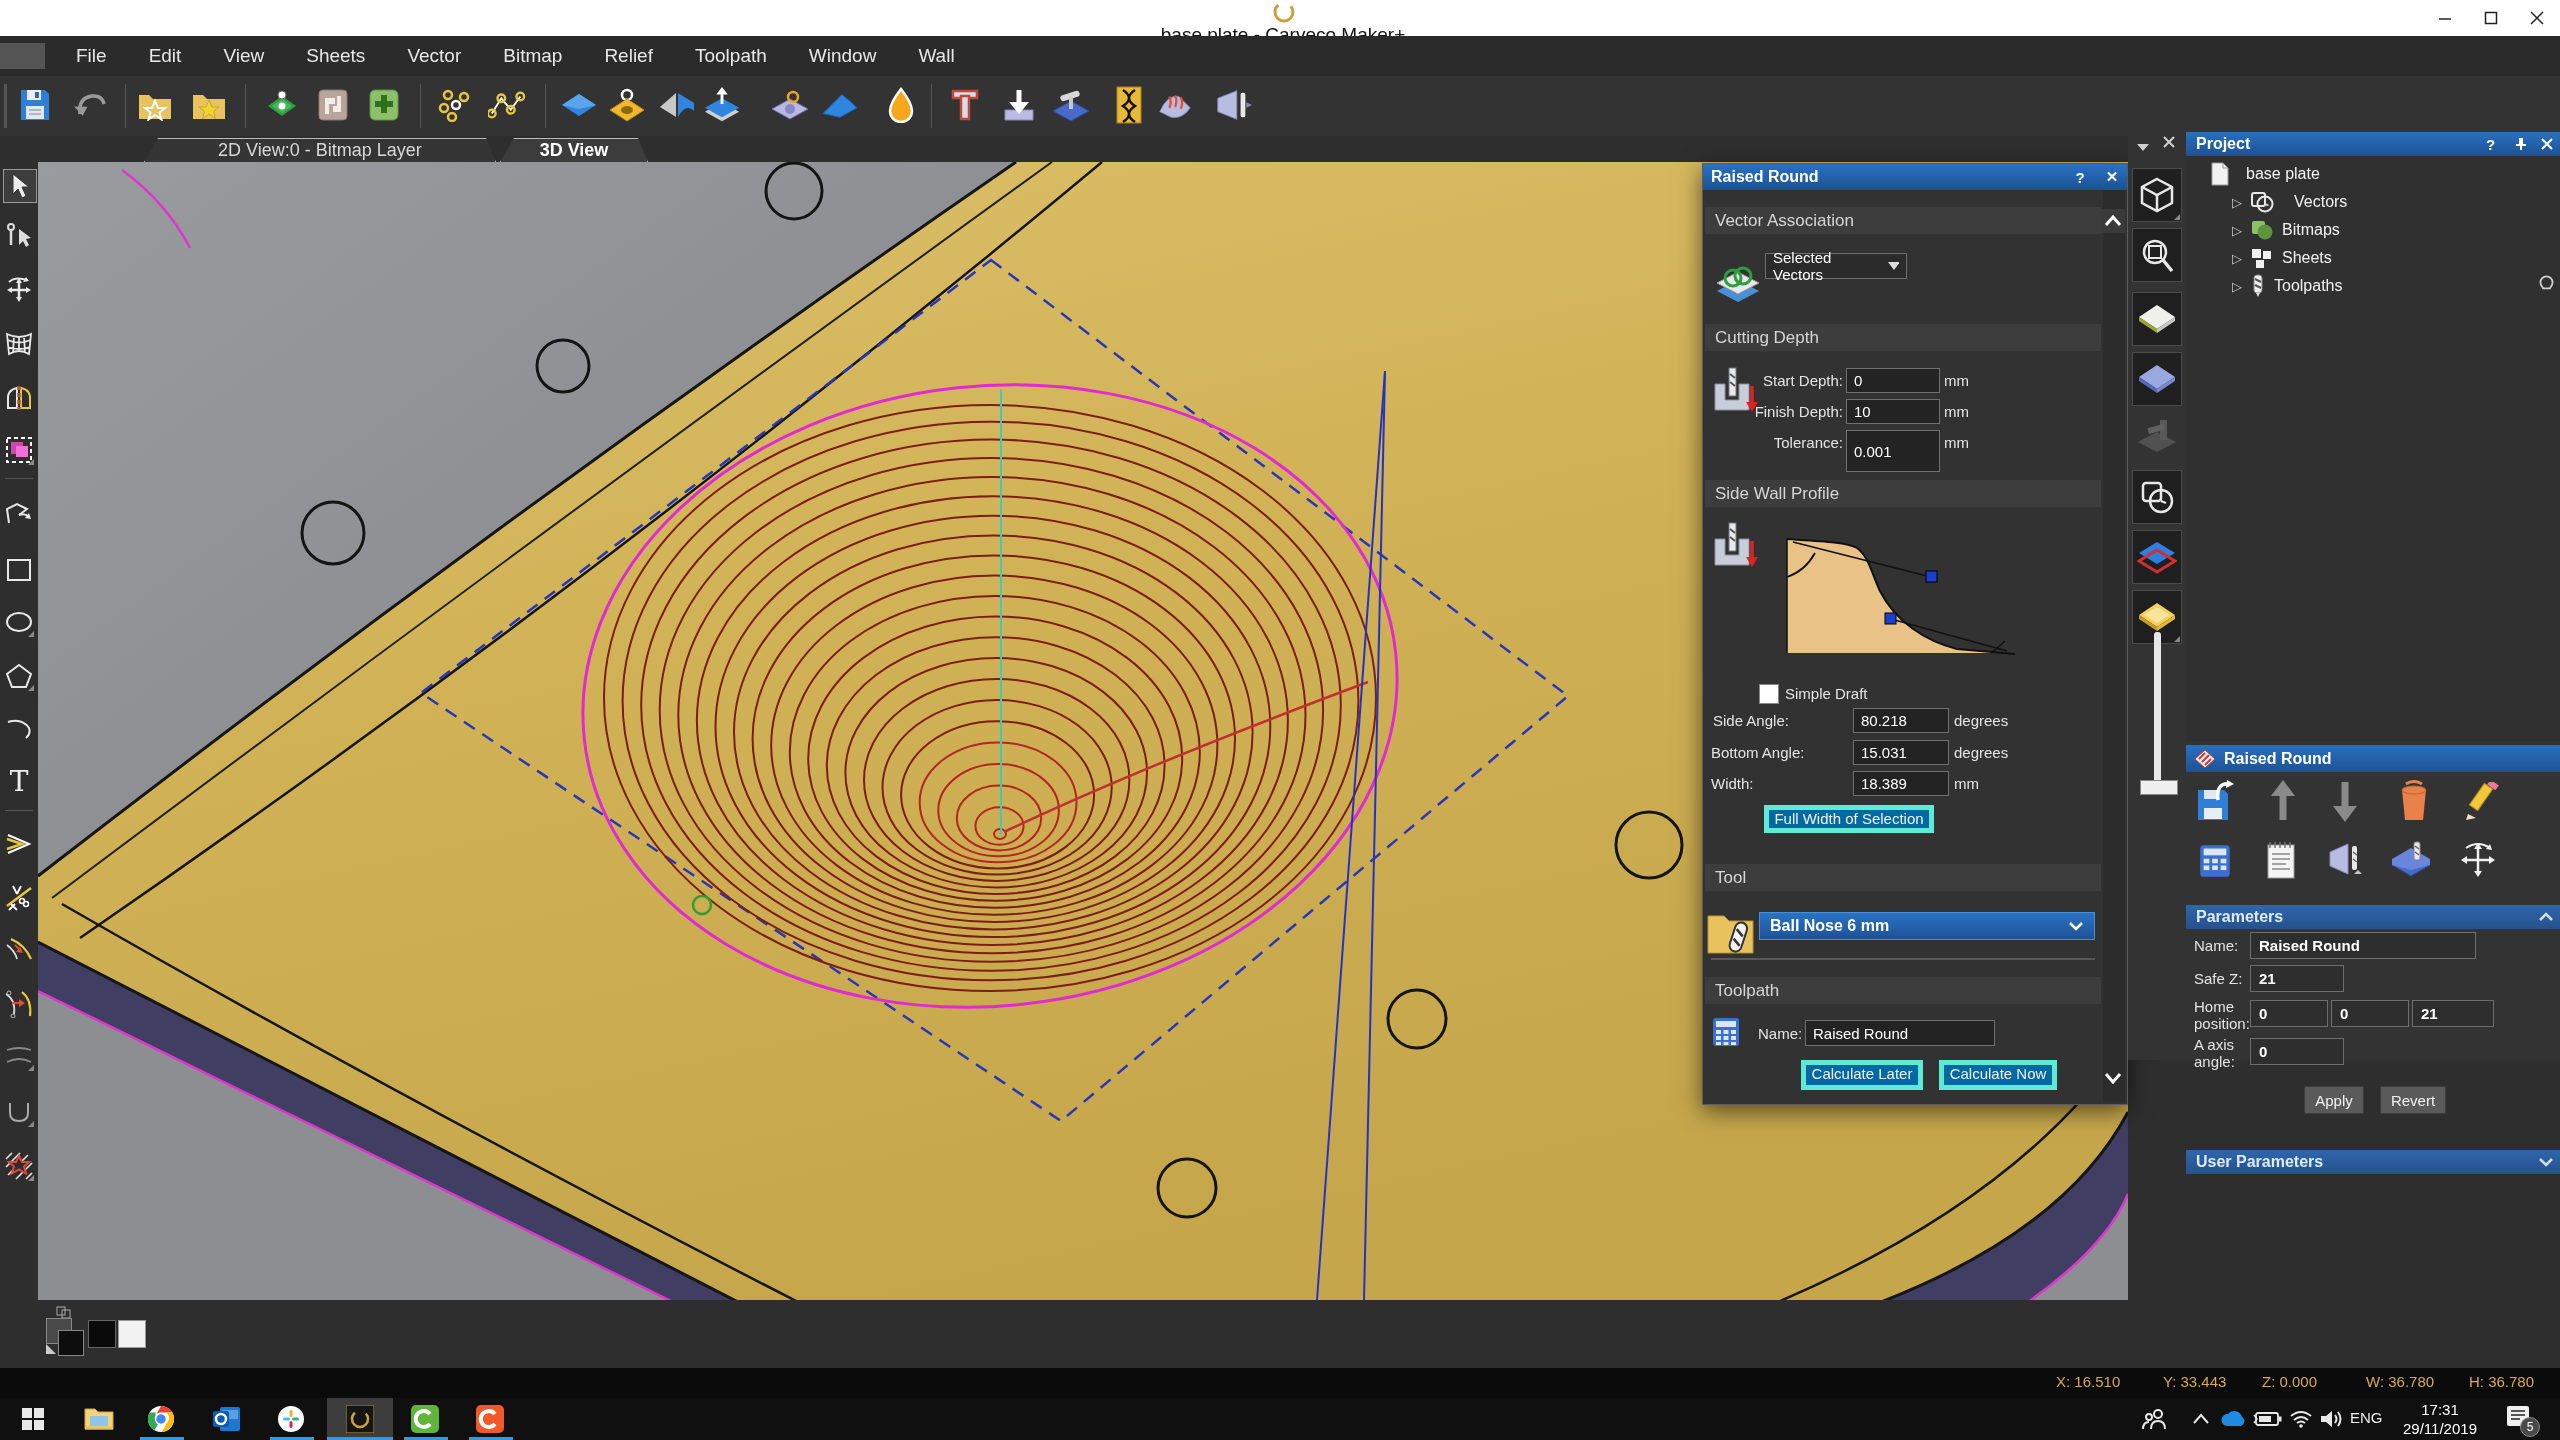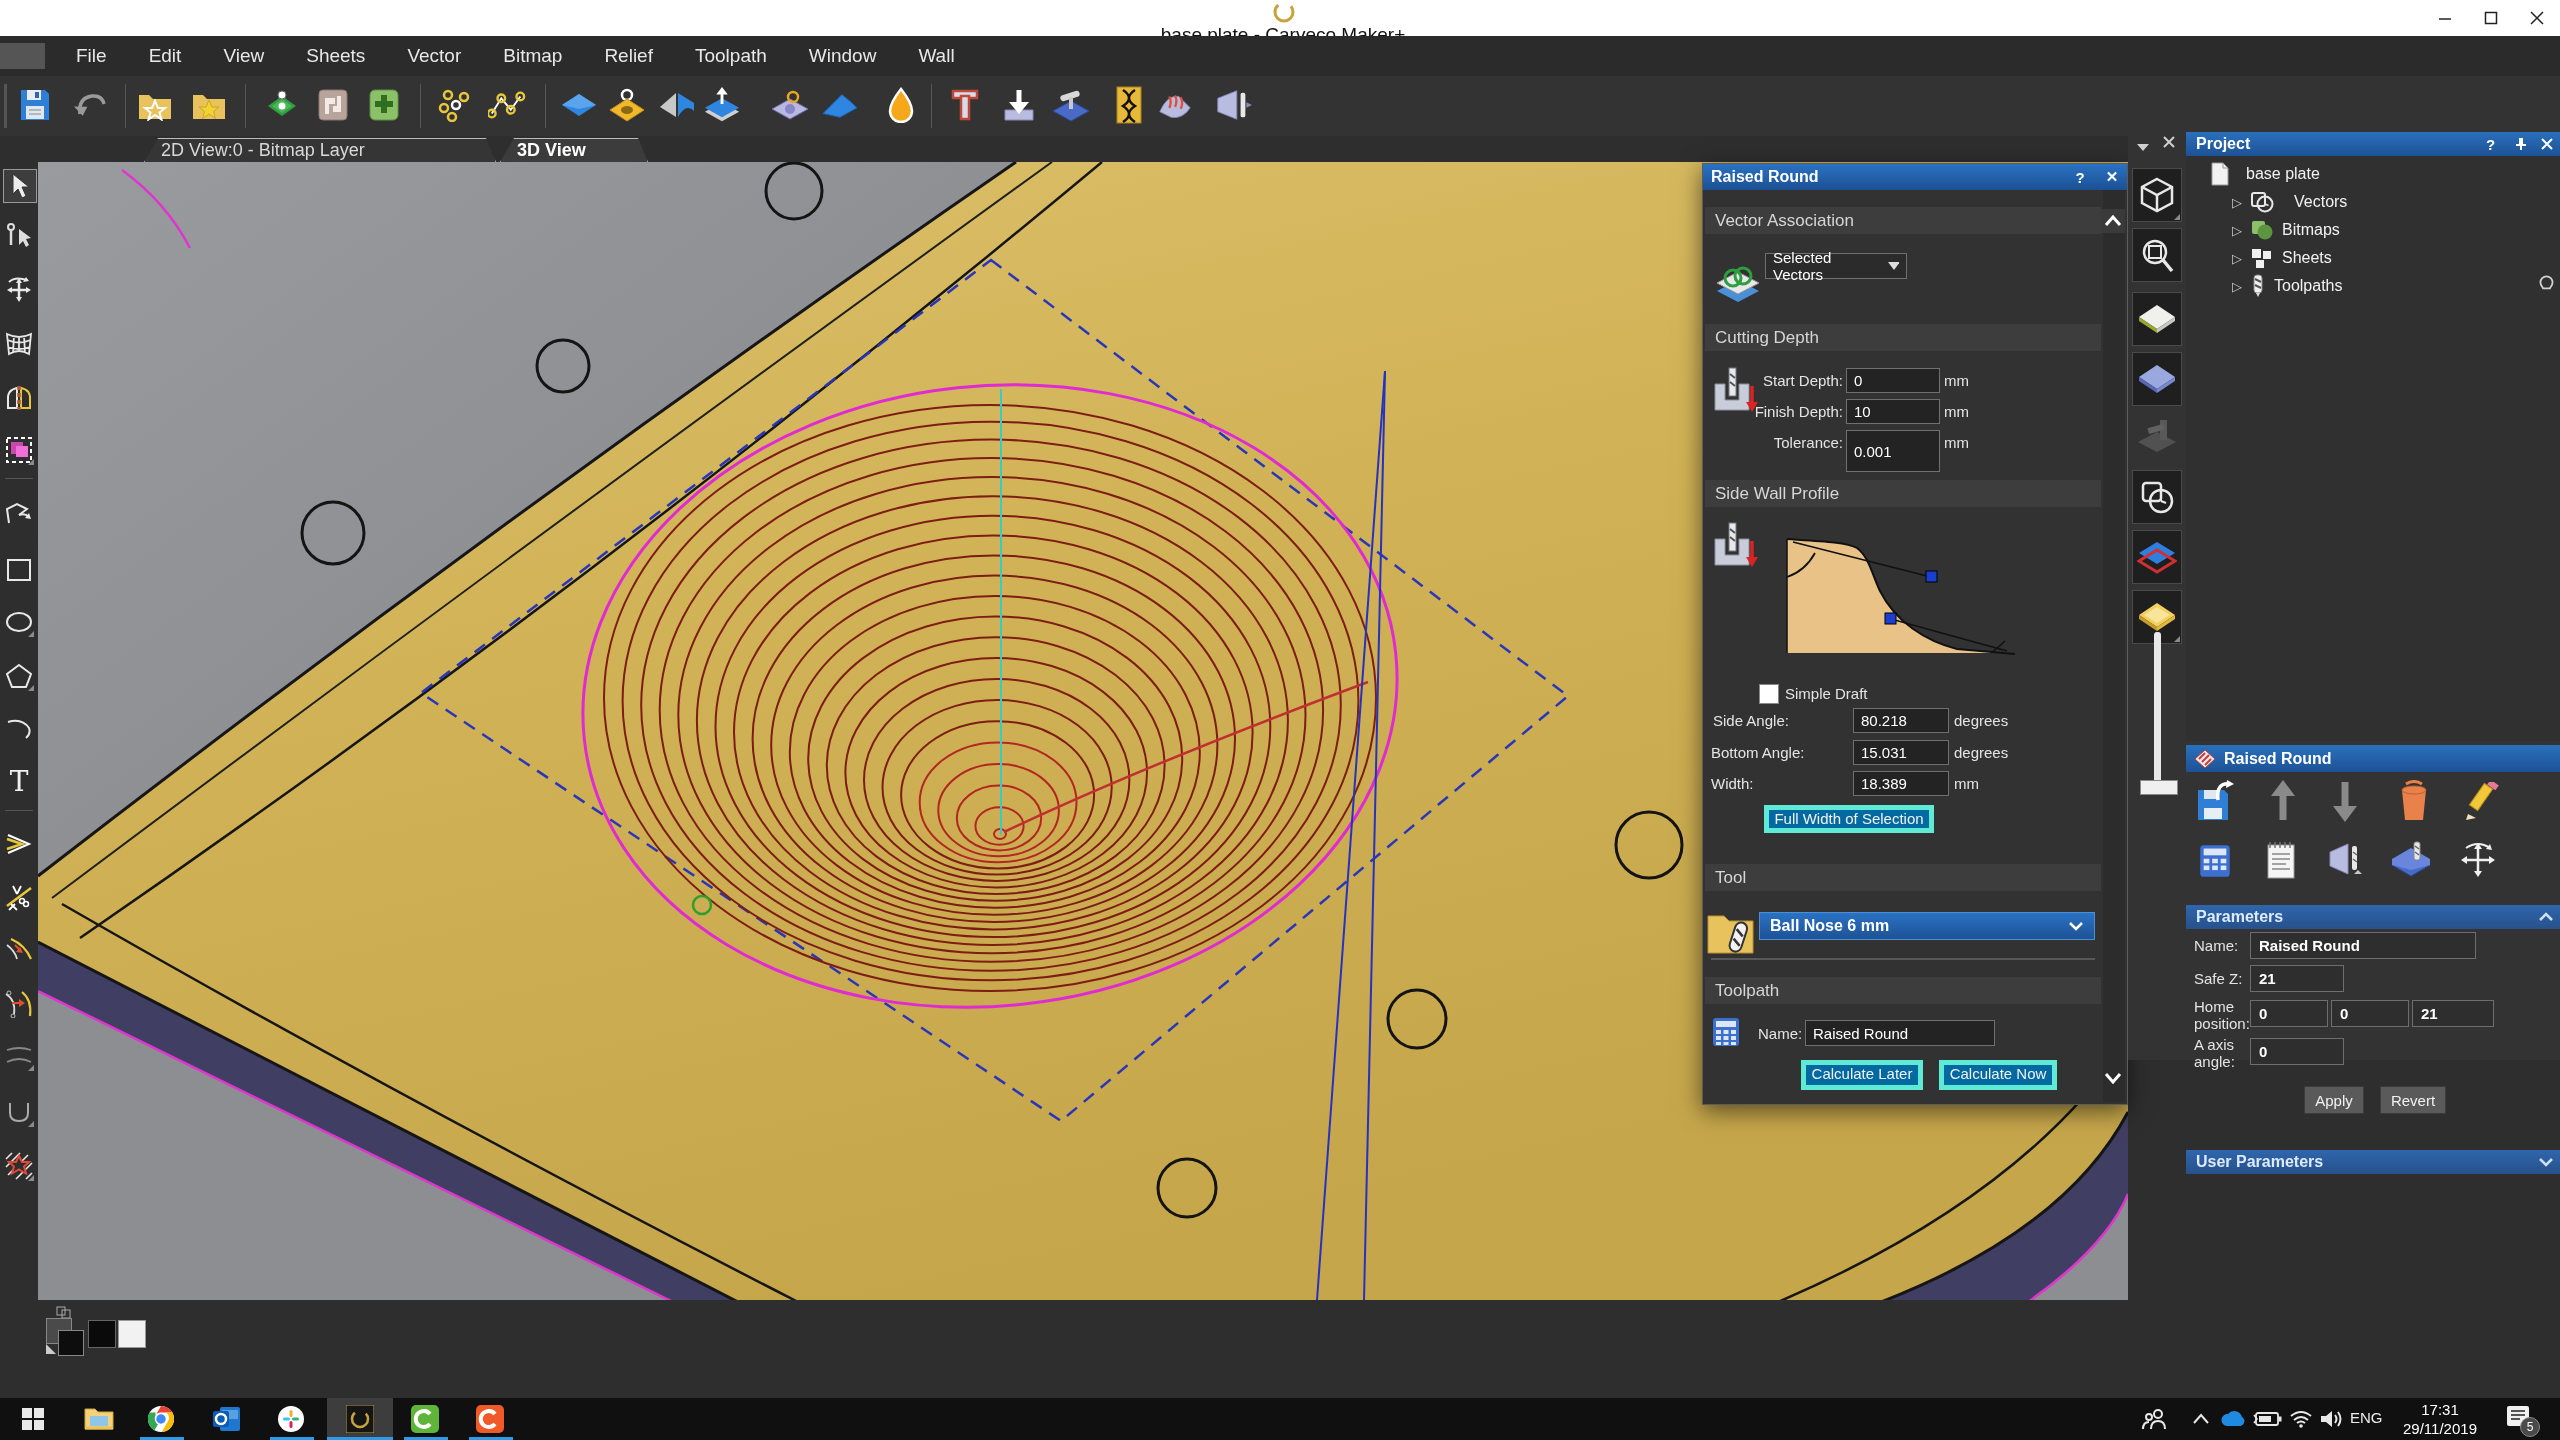--- a/index.html
+++ b/index.html
@@ -13,21 +13,21 @@
   
   .menubar{left:0;top:36px;width:2560px;height:40px;background:#2b2b2b;display:flex;align-items:center;}
   .menubar span{color:#e8e8e8;font-size:19px;padding:0 21px;}
   .grip{position:absolute;left:4px;width:3px;background:#555;}
   
   .toolbar{left:0;top:76px;width:2560px;height:60px;background:#333;}
   .tbi{position:absolute;top:10px;width:38px;height:38px;display:flex;align-items:center;justify-content:center;}
   .tsep{position:absolute;top:8px;width:1px;height:44px;background:#575757;}
   
   .tabbar{left:0;top:136px;width:2560px;height:26px;background:#2e2e2e;}
-  .tab{position:absolute;top:2px;height:24px;display:flex;align-items:center;justify-content:flex-start;font-size:18px;color:#d8d8d8;background:#353535;border:1px solid #bbb;border-bottom:none;clip-path:polygon(14px 0,calc(100% - 10px) 0,100% 100%,0 100%);padding:6px 16px;box-sizing:border-box;}
+  .tab{position:absolute;top:2px;height:24px;display:flex;align-items:center;justify-content:center;font-size:18px;color:#d8d8d8;background:#353535;border:1px solid #bbb;border-bottom:none;clip-path:polygon(14px 0,calc(100% - 10px) 0,100% 100%,0 100%);padding:6px 16px;box-sizing:border-box;}
   .tab.active{color:#fff;font-weight:bold;background:#3c3c3c;}
   
   .leftbar{left:0;top:162px;width:38px;height:1138px;background:#2e2e2e;}
   .lbi{position:absolute;left:3px;width:32px;height:32px;display:flex;align-items:center;justify-content:center;}
   .lbi.active{border:1px solid #9a9a9a;background:#3d3d3d;}
   .lsep{position:absolute;left:5px;width:28px;height:1px;background:#555;}
   .fly{position:absolute;right:1px;bottom:1px;width:0;height:0;border-left:6px solid transparent;border-bottom:6px solid #8a8a8a;}
   
   .canvas{left:38px;top:162px;width:2090px;height:1138px;}
   
@@ -926,20 +926,27 @@
   <div class="abs" style="left:46px;top:1318px;width:36px;height:36px">
     <div class="abs" style="left:0;top:0;width:24px;height:24px;background:#4a4a4a;border:1px solid #888"></div>
     <div class="abs" style="left:12px;top:12px;width:24px;height:24px;background:#0d0d0d;border:1px solid #888"></div>
     <svg class="abs" style="left:0;top:26px" width="10" height="10">
         <polygon points="0,10 10,10 0,0" fill="#ccc"></polygon>
       </svg>
   </div>
   <div class="abs" style="left:88px;top:1320px;width:26px;height:26px;background:#0a0a0a;border:1px solid #666"></div>
   <div class="abs" style="left:118px;top:1320px;width:26px;height:26px;background:#f2f2f2;border:1px solid #999"></div>
 
+  <div class="abs statusbar">
+    <span class="coord" style="left:2056px">X: 16.510</span>
+    <span class="coord" style="left:2163px">Y: 33.443</span>
+    <span class="coord" style="left:2262px">Z: 0.000</span>
+    <span class="coord" style="left:2366px">W: 36.780</span>
+    <span class="coord" style="left:2469px">H: 36.780</span>
+  </div>
 
   <div class="abs taskbar">
     <div class="tki" style="left:16px">
         <svg width="24" height="24">
           <rect x="1" y="1" width="10" height="10" fill="#e8e8e8"></rect>
           <rect x="13" y="1" width="10" height="10" fill="#e8e8e8"></rect>
           <rect x="1" y="13" width="10" height="10" fill="#e8e8e8"></rect>
           <rect x="13" y="13" width="10" height="10" fill="#e8e8e8"></rect>
         </svg>
       </div>

